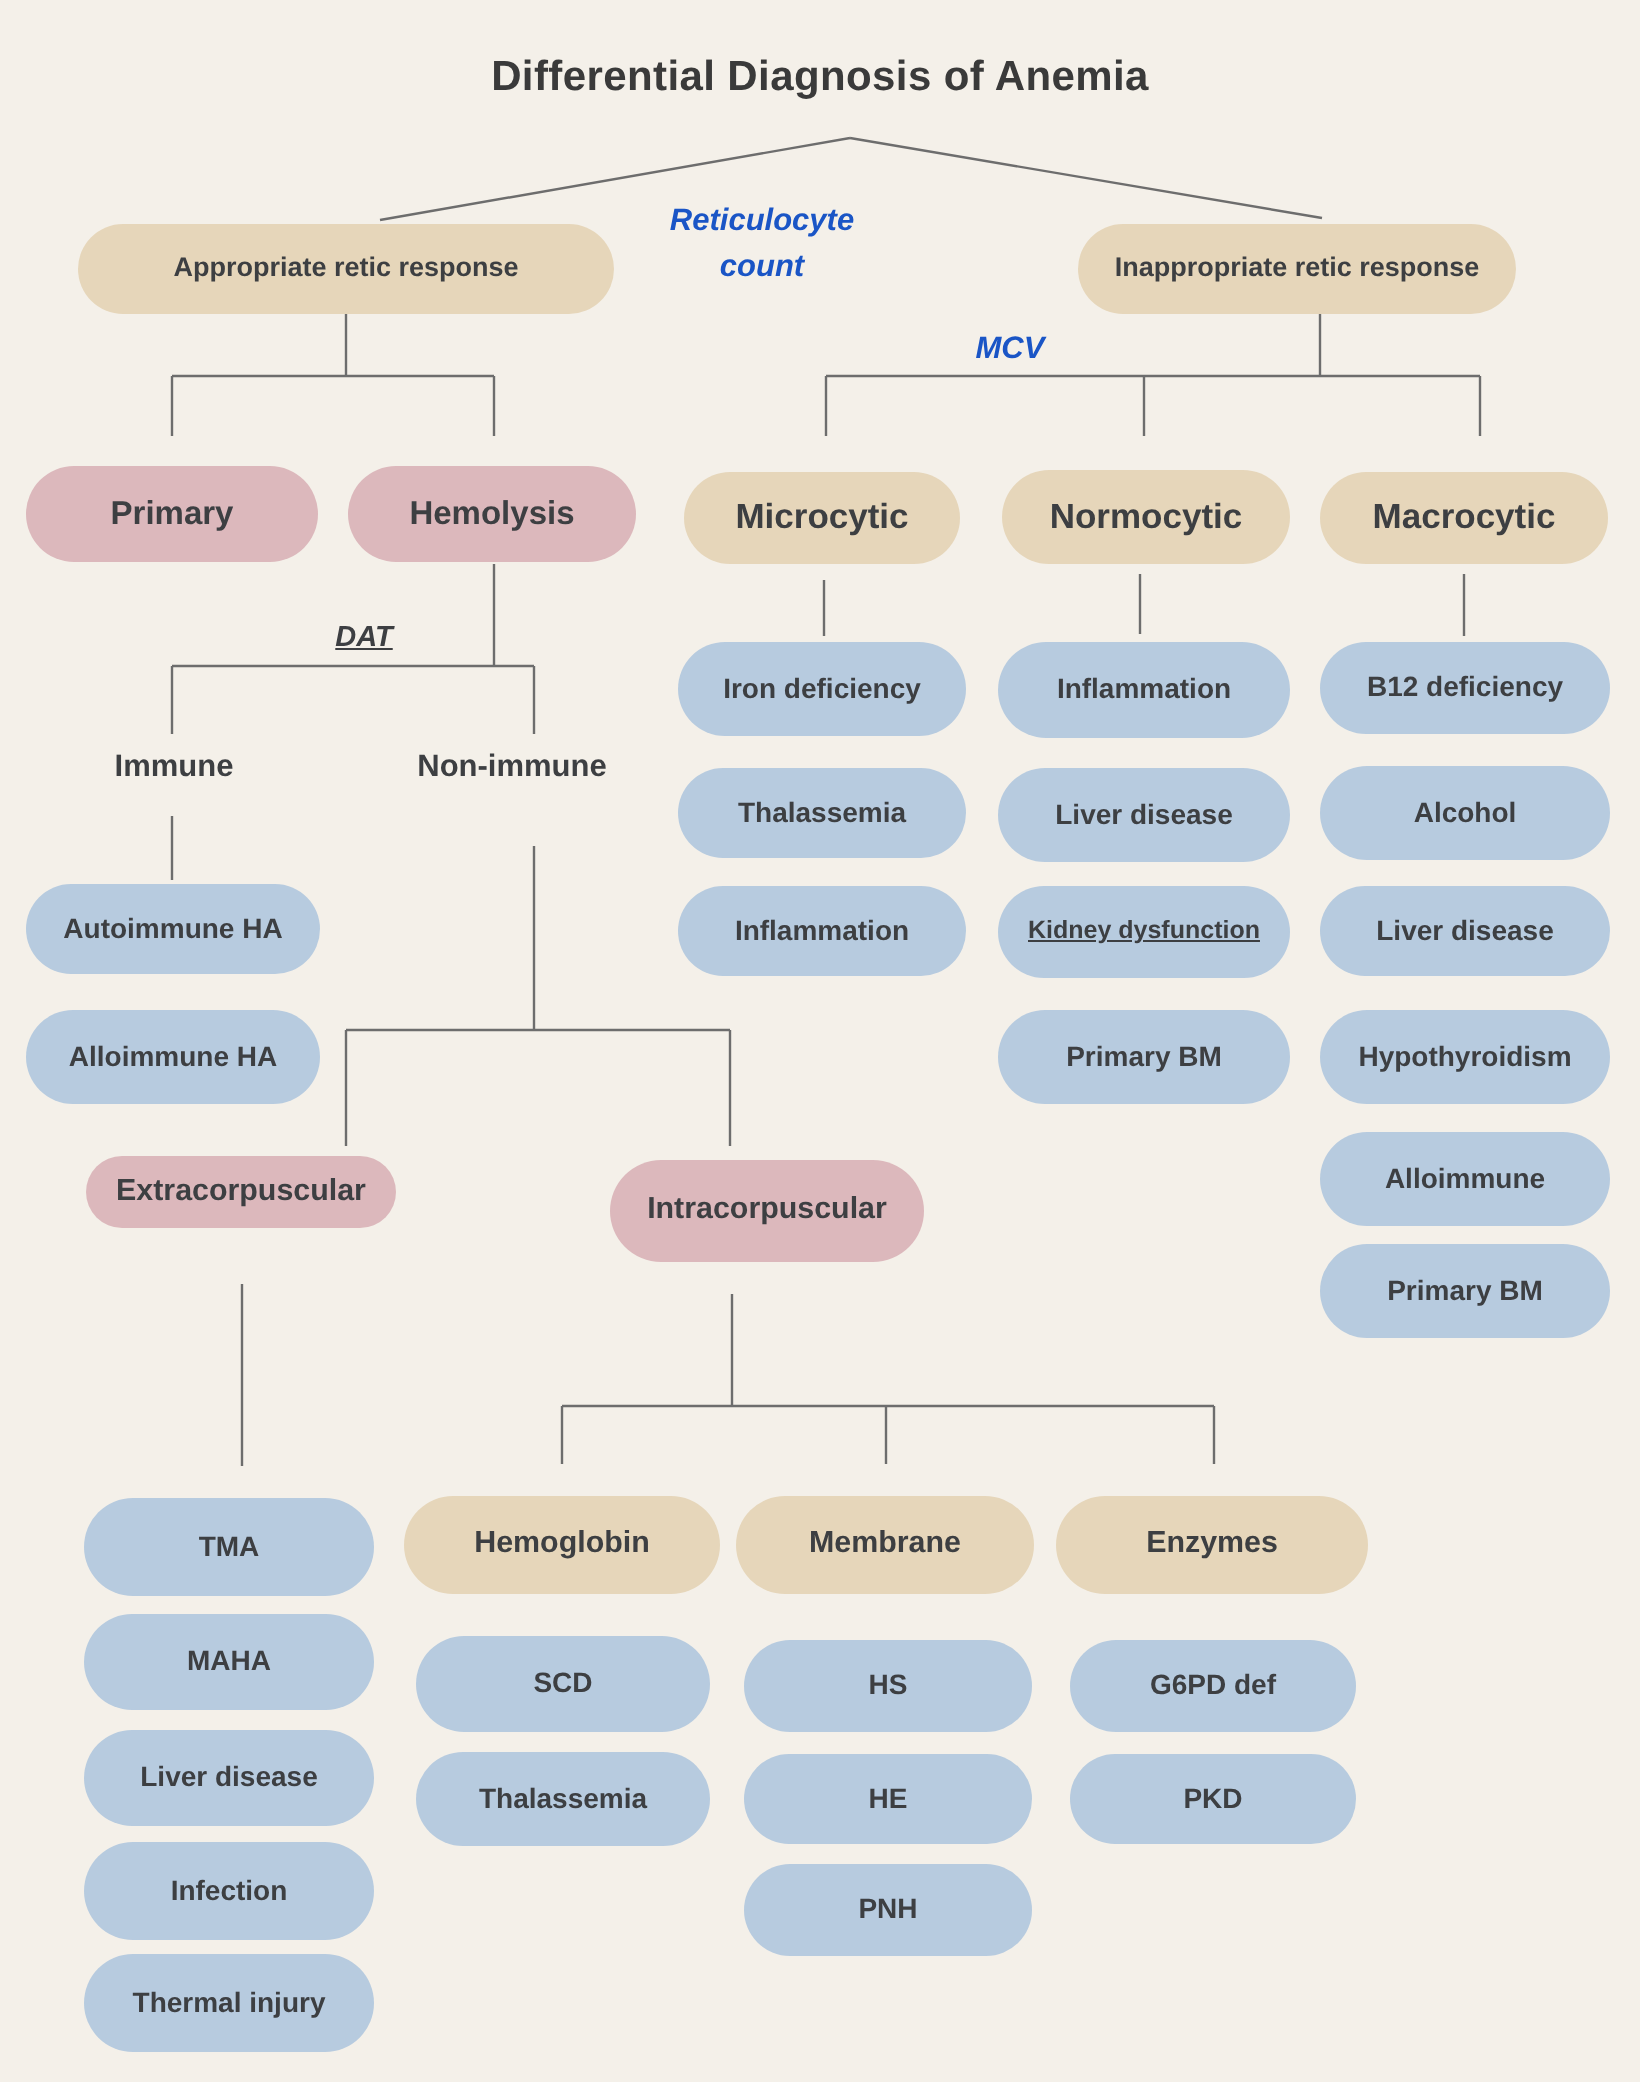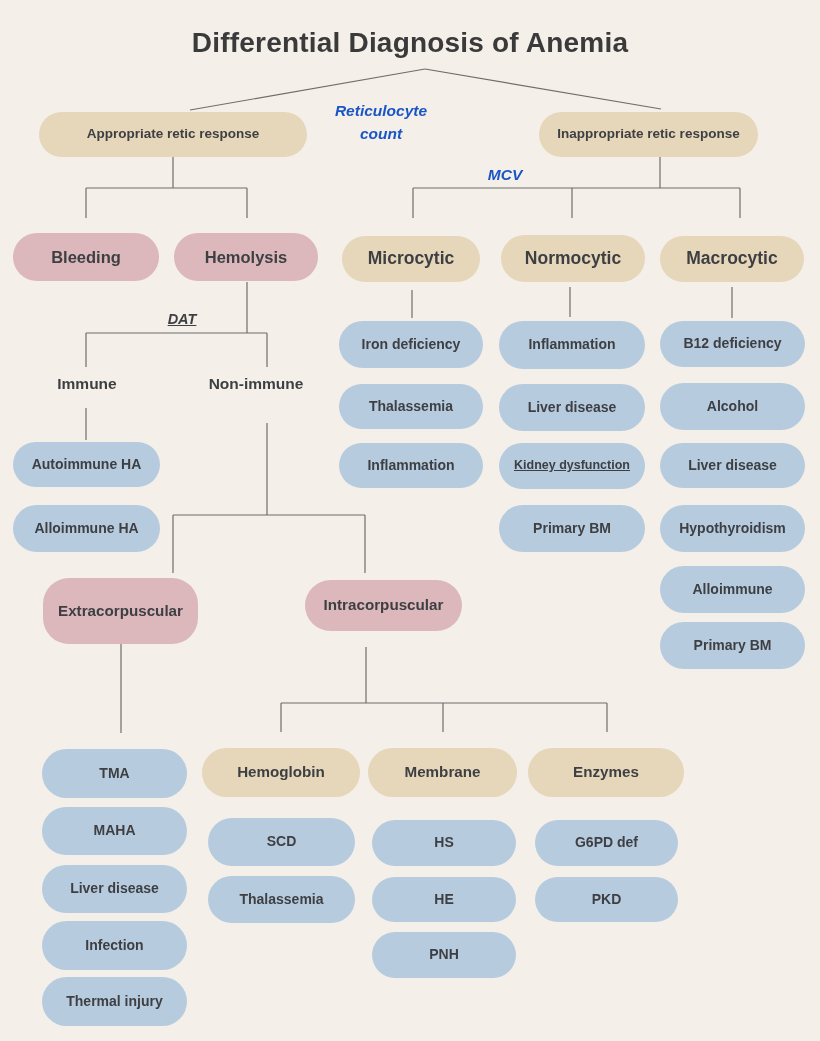--- a/index.html
+++ b/index.html
@@ -7,21 +7,21 @@
     width:820px;height:1041px;
     font-family:"Liberation Sans",sans-serif;
     background:var(--background,#f4f0e9);
     overflow:hidden;
   }
   .canvas{position:relative;width:820px;height:1041px;}
   .connectors{position:absolute;left:0;top:0;z-index:1;}
   .connectors line{stroke:var(--line,#6d6d6d);stroke-width:1.2;}
   .title{
     position:absolute;left:0;top:27px;width:100%;
-    text-align:center;font-size:28px;font-weight:700;
+    text-align:center;font-size:21px;font-weight:700;
     color:#3a3a3a;z-index:3;letter-spacing:.2px;
   }
   .pill{
     position:absolute;z-index:2;
     display:flex;align-items:center;justify-content:center;
     font-weight:700;color:var(--text,#3d3f42);
     text-align:center;line-height:1.1;
   }
   .tan{background:var(--tan,#e6d6ba);}
   .pink{background:var(--pink,#dcb8bc);}
@@ -81,41 +81,41 @@
   <div class="lbl accent" style="left:381px;top:99px;">Reticulocyte
 count</div>
   <div class="lbl accent" style="left:505px;top:163px;">MCV</div>
   <div class="lbl dark-italic" style="left:182px;top:311px;text-decoration:underline;">DAT</div>
   <div class="lbl dark" style="left:87px;top:375px;">Immune</div>
   <div class="lbl dark" style="left:256px;top:375px;">Non-immune</div>
 
   <div id="nodes-layer">
       <div class="pill tan fs-sm" style="left: 39px; top: 112px; width: 268px; height: 45px; border-radius: 22.5px;">Appropriate retic response</div>
       <div class="pill tan fs-sm" style="left: 539px; top: 112px; width: 219px; height: 45px; border-radius: 22.5px;">Inappropriate retic response</div>
-      <div class="pill pink fs-xl" style="left: 13px; top: 233px; width: 146px; height: 48px; border-radius: 24px;">Bleeding</div>
+      <div class="pill pink fs-xl" style="left: 13px; top: 233px; width: 146px; height: 48px; border-radius: 24px;">Primary</div>
       <div class="pill pink fs-xl" style="left: 174px; top: 233px; width: 144px; height: 48px; border-radius: 24px;">Hemolysis</div>
       <div class="pill tan fs-xxl" style="left: 342px; top: 236px; width: 138px; height: 46px; border-radius: 23px;">Microcytic</div>
       <div class="pill tan fs-xxl" style="left: 501px; top: 235px; width: 144px; height: 47px; border-radius: 23.5px;">Normocytic</div>
       <div class="pill tan fs-xxl" style="left: 660px; top: 236px; width: 144px; height: 46px; border-radius: 23px;">Macrocytic</div>
       <div class="pill blue fs-md" style="left: 339px; top: 321px; width: 144px; height: 47px; border-radius: 23.5px;">Iron deficiency</div>
       <div class="pill blue fs-md" style="left: 339px; top: 384px; width: 144px; height: 45px; border-radius: 22.5px;">Thalassemia</div>
       <div class="pill blue fs-md" style="left: 339px; top: 443px; width: 144px; height: 45px; border-radius: 22.5px;">Inflammation</div>
       <div class="pill blue fs-md" style="left: 499px; top: 321px; width: 146px; height: 48px; border-radius: 24px;">Inflammation</div>
       <div class="pill blue fs-md" style="left: 499px; top: 384px; width: 146px; height: 47px; border-radius: 23.5px;">Liver disease</div>
       <div class="pill blue fs-xs" style="left: 499px; top: 443px; width: 146px; height: 46px; border-radius: 23px;">Kidney dysfunction</div>
       <div class="pill blue fs-md" style="left: 499px; top: 505px; width: 146px; height: 47px; border-radius: 23.5px;">Primary BM</div>
       <div class="pill blue fs-md" style="left: 660px; top: 321px; width: 145px; height: 46px; border-radius: 23px;">B12 deficiency</div>
       <div class="pill blue fs-md" style="left: 660px; top: 383px; width: 145px; height: 47px; border-radius: 23.5px;">Alcohol</div>
       <div class="pill blue fs-md" style="left: 660px; top: 443px; width: 145px; height: 45px; border-radius: 22.5px;">Liver disease</div>
       <div class="pill blue fs-md" style="left: 660px; top: 505px; width: 145px; height: 47px; border-radius: 23.5px;">Hypothyroidism</div>
       <div class="pill blue fs-md" style="left: 660px; top: 566px; width: 145px; height: 47px; border-radius: 23.5px;">Alloimmune</div>
       <div class="pill blue fs-md" style="left: 660px; top: 622px; width: 145px; height: 47px; border-radius: 23.5px;">Primary BM</div>
       <div class="pill blue fs-md" style="left: 13px; top: 442px; width: 147px; height: 45px; border-radius: 22.5px;">Autoimmune HA</div>
       <div class="pill blue fs-md" style="left: 13px; top: 505px; width: 147px; height: 47px; border-radius: 23.5px;">Alloimmune HA</div>
-      <div class="pill pink fs-lg" style="left: 43px; top: 578px; width: 155px; height: 66px; border-radius: 26px;">Extracorpuscular</div>
+      <div class="pill pink fs-lg" style="left: 43px; top: 578px; width: 155px; height: 36px; border-radius: 26px;">Extracorpuscular</div>
       <div class="pill pink fs-lg" style="left: 305px; top: 580px; width: 157px; height: 51px; border-radius: 25.5px;">Intracorpuscular</div>
       <div class="pill blue fs-md" style="left: 42px; top: 749px; width: 145px; height: 49px; border-radius: 24.5px;">TMA</div>
       <div class="pill blue fs-md" style="left: 42px; top: 807px; width: 145px; height: 48px; border-radius: 24px;">MAHA</div>
       <div class="pill blue fs-md" style="left: 42px; top: 865px; width: 145px; height: 48px; border-radius: 24px;">Liver disease</div>
       <div class="pill blue fs-md" style="left: 42px; top: 921px; width: 145px; height: 49px; border-radius: 24.5px;">Infection</div>
       <div class="pill blue fs-md" style="left: 42px; top: 977px; width: 145px; height: 49px; border-radius: 24.5px;">Thermal injury</div>
       <div class="pill tan fs-lg" style="left: 202px; top: 748px; width: 158px; height: 49px; border-radius: 24.5px;">Hemoglobin</div>
       <div class="pill tan fs-lg" style="left: 368px; top: 748px; width: 149px; height: 49px; border-radius: 24.5px;">Membrane</div>
       <div class="pill tan fs-lg" style="left: 528px; top: 748px; width: 156px; height: 49px; border-radius: 24.5px;">Enzymes</div>
       <div class="pill blue fs-md" style="left: 208px; top: 818px; width: 147px; height: 48px; border-radius: 24px;">SCD</div>

